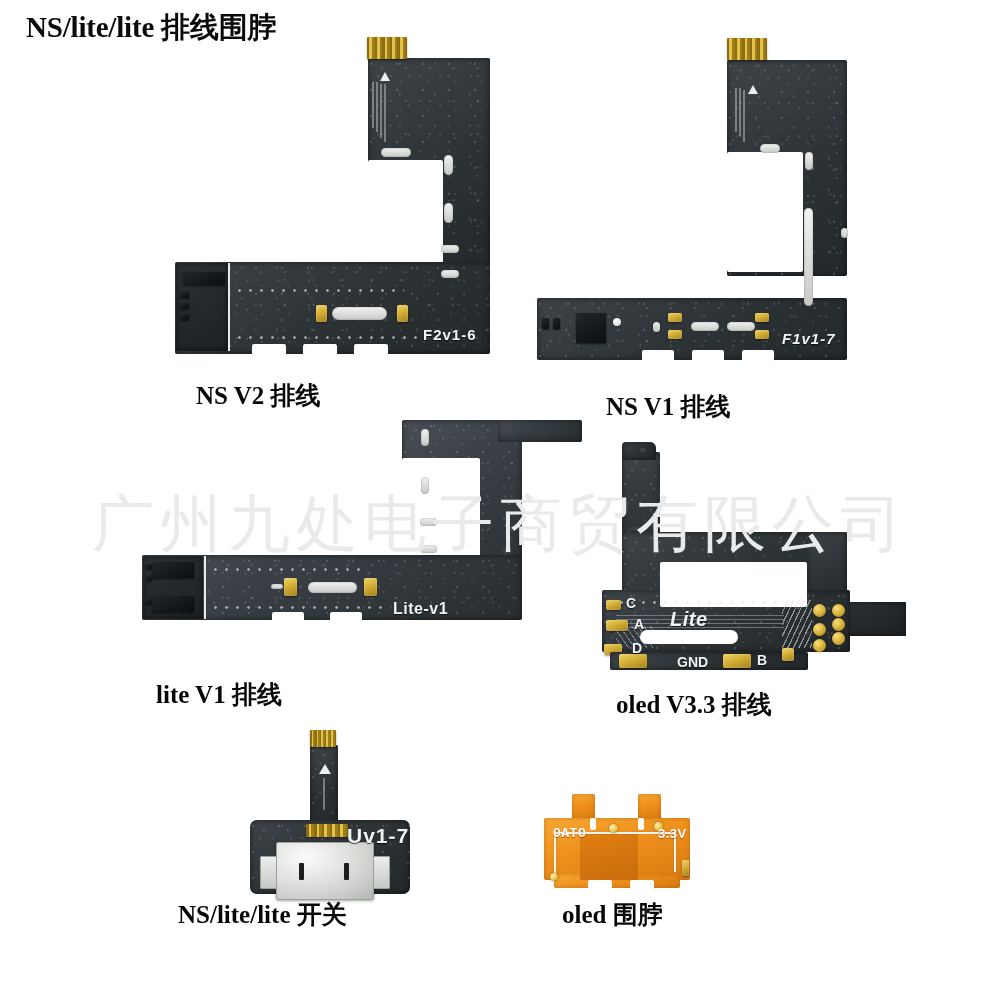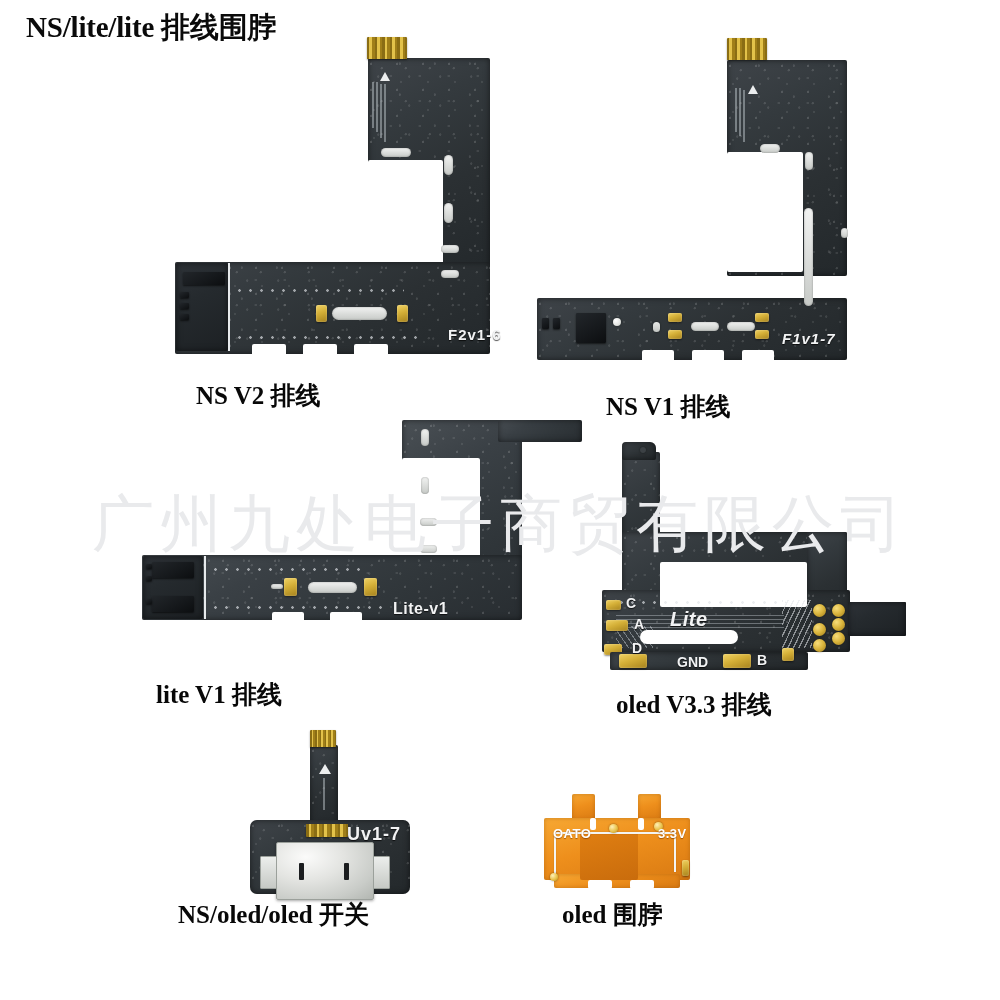--- a/index.html
+++ b/index.html
@@ -244,21 +244,21 @@
   <div class="white-slot" style="left:332px; top:307px; width:55px; height:13px;"></div>
   <div class="gold-pad" style="left:397px; top:305px; width:11px; height:17px;"></div>
 
   <div class="via-row" style="left:234px; top:289px; width:170px;"></div>
   <div class="via-row" style="left:234px; top:336px; width:190px;"></div>
 
   <div class="cut" style="left:252px; top:344px; width:34px; height:12px;"></div>
   <div class="cut" style="left:303px; top:344px; width:34px; height:12px;"></div>
   <div class="cut" style="left:354px; top:344px; width:34px; height:12px;"></div>
 
-  <div class="silk" style="left:423px; top:326px; font-size:15px; letter-spacing:1px;margin-left:25px;">F2v1-6</div>
+  <div class="silk" style="left:423px; top:326px; font-size:15px; letter-spacing:1px;">F2v1-6</div>
 </div>
 
 <div class="caption" style="left:196px; top:379px;">NS V2 排线</div>
 
 <div class="product" style="left:520px; top:0; width:500px; height:400px;font-style:italic;">
 
   <div class="pcb" style="left:207px; top:60px; width:120px; height:216px;">
     <div class="speck"></div>
   </div>
 
@@ -425,24 +425,24 @@
   </div>
 
   <div class="gold-fingers" style="left:66px; top:104px; width:42px; height:13px; border-radius:0 0 1px 1px;"></div>
 
   <div class="switch-can" style="left:36px; top:122px; width:98px; height:58px;"></div>
   <div class="switch-leg" style="left:20px; top:136px; width:17px; height:33px;"></div>
   <div class="switch-leg" style="left:133px; top:136px; width:17px; height:33px;"></div>
   <div class="switch-notch" style="left:59px; top:143px; width:5px; height:17px;"></div>
   <div class="switch-notch" style="left:104px; top:143px; width:5px; height:17px;"></div>
 
-  <div class="silk" style="left:107px; top:104px; font-size:18px; letter-spacing:1px;">Uv1-7</div>
-</div>
-
-<div class="caption" style="left:178px; top:898px;">NS/oled/oled 开关</div>
+  <div class="silk" style="left:107px; top:104px; font-size:21px; letter-spacing:1px;">Uv1-7</div>
+</div>
+
+<div class="caption" style="left:178px; top:898px;">NS/lite/lite 开关</div>
 
 <div class="product" style="left:530px; top:790px; width:200px; height:120px;">
 
   <div class="flex-orange" style="left:42px; top:4px; width:23px; height:26px;"></div>
   <div class="flex-orange" style="left:108px; top:4px; width:23px; height:26px;"></div>
 
   <div class="flex-orange" style="left:14px; top:28px; width:146px; height:62px;"></div>
 
   <div class="flex-orange" style="left:24px; top:84px; width:126px; height:14px;"></div>
 
@@ -456,17 +456,17 @@
 
   <div class="wire-white" style="left:24px; top:42px; width:2px; height:44px;"></div>
   <div class="wire-white" style="left:24px; top:42px; width:122px; height:2px;"></div>
   <div class="wire-white" style="left:144px; top:42px; width:2px; height:40px;"></div>
 
   <div class="gold-circle" style="left:79px; top:34px; width:9px; height:9px; background:radial-gradient(circle at 35% 32%,#fff0b8 0%,#e8c24c 55%,#b08a1e 100%);"></div>
   <div class="gold-circle" style="left:124px; top:32px; width:9px; height:9px; background:radial-gradient(circle at 35% 32%,#fff0b8 0%,#e8c24c 55%,#b08a1e 100%);"></div>
   <div class="gold-circle" style="left:20px; top:83px; width:8px; height:8px; background:radial-gradient(circle at 35% 32%,#fff0b8 0%,#e8c24c 55%,#b08a1e 100%);"></div>
   <div class="gold-pad" style="left:152px; top:70px; width:7px; height:16px;"></div>
 
-  <div class="silk-dark" style="left:23px; top:36px; font-size:13px; letter-spacing:0.5px;">OATO</div>
+  <div class="silk-dark" style="left:23px; top:36px; font-size:13px; letter-spacing:0.5px;font-family:Liberation Mono, monospace;">OATO</div>
   <div class="silk-dark" style="left:128px; top:36px; font-size:13px; letter-spacing:0.5px;">3.3V</div>
 </div>
 
 <div class="caption" style="left:562px; top:898px;">oled 围脖</div>
 
 </body></html>

